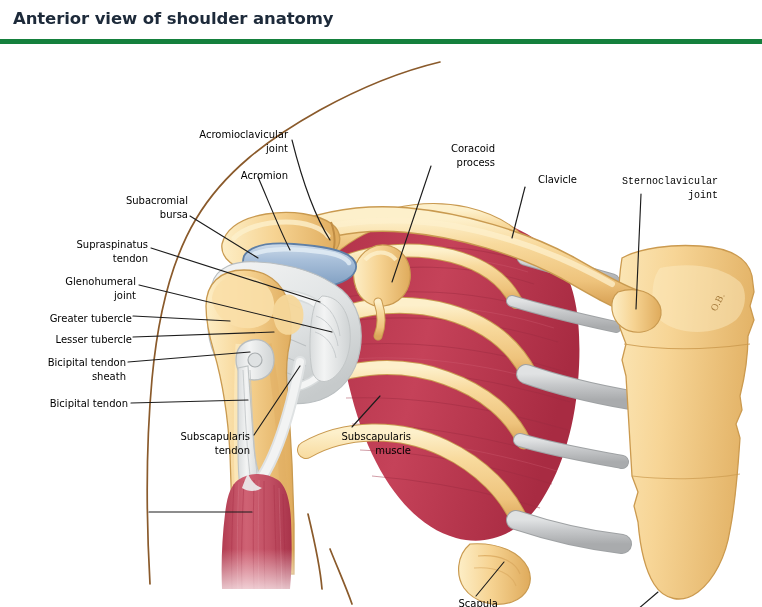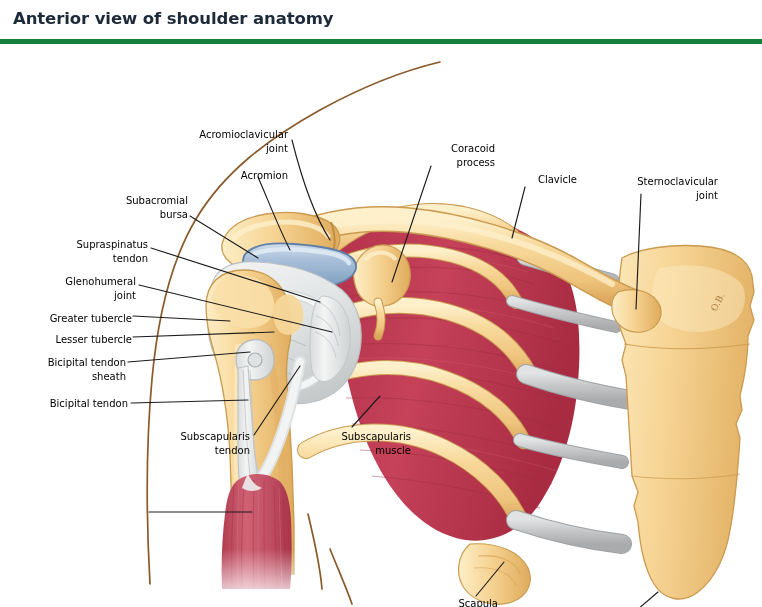--- a/index.html
+++ b/index.html
@@ -401,21 +401,21 @@
     <div class="lbl r" style="left:4px;top:289px;width:128px;">Lesser tubercle</div>
     <div class="lbl r" style="left:2px;top:312px;width:124px;">Bicipital tendon
 sheath</div>
     <div class="lbl r" style="left:8px;top:353px;width:120px;">Bicipital tendon</div>
     <div class="lbl r" style="left:140px;top:386px;width:110px;">Subscapularis
 tendon</div>
 
     <div class="lbl l" style="left:403px;top:98px;width:92px;">Coracoid
 process</div>
     <div class="lbl l" style="left:507px;top:129px;width:70px;">Clavicle</div>
-    <div class="lbl l" style="left:598px;top:131px;width:120px;">Sternoclavicular
+    <div class="lbl l" style="left:598px;top:131px;width:120px;font-family:Liberation Mono, monospace;">Sternoclavicular
 joint</div>
     <div class="lbl l" style="left:303px;top:386px;width:108px;">Subscapularis
 muscle</div>
     <div class="lbl l" style="left:428px;top:553px;width:70px;">Scapula</div>
 
   </div>
 
 </div>
 
 </body></html>

